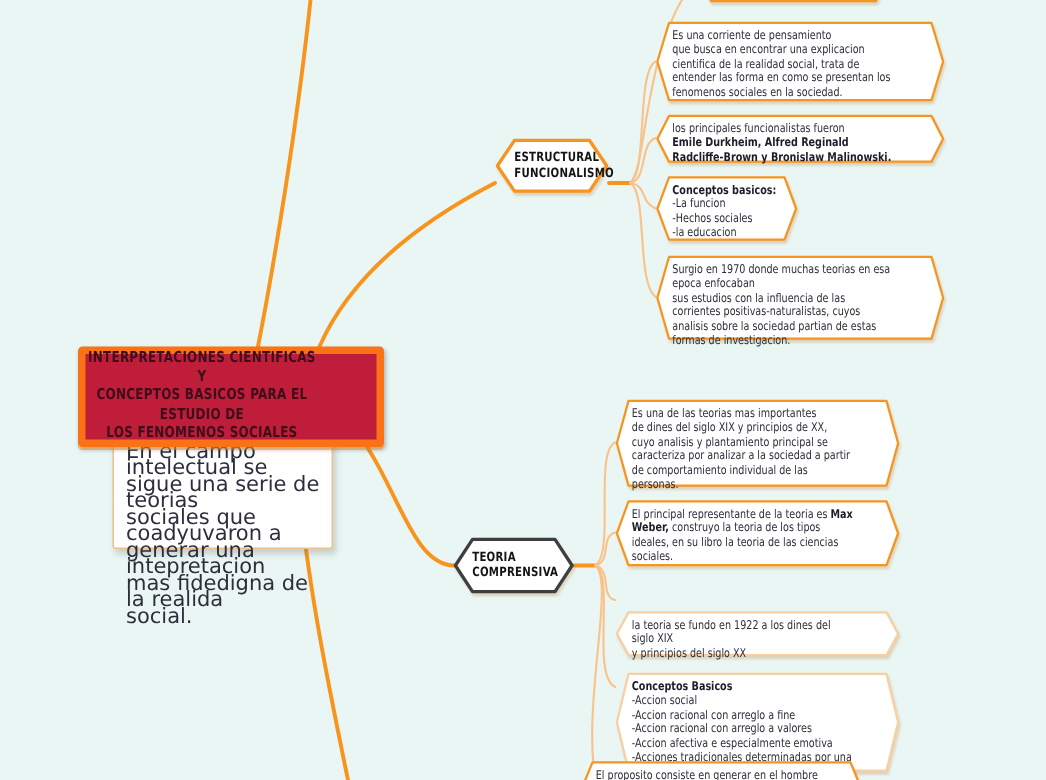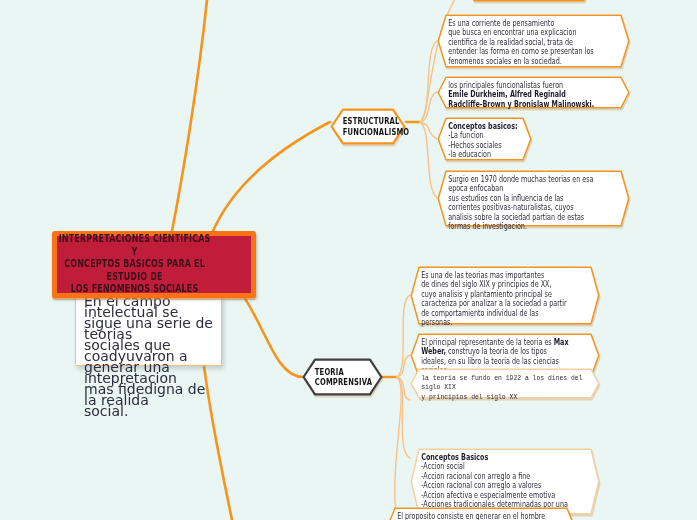--- a/index.html
+++ b/index.html
@@ -88,21 +88,21 @@
 
   <div id="note">
     <div class="notetext">En el campo intelectual se
 sigue una serie de teorias
 sociales que coadyuvaron a
 generar una intepretacion
 mas fidedigna de la realida
 social.</div>
   </div>
 
-  <div class="hexbox node" style="left:330px;top:108px;width:76px;height:37px;">
+  <div class="hexbox node" style="left:330px;top:92px;width:76px;height:37px;">
       <svg width="76" height="37" class="hexbg">
         <polygon points="13,1.6 63,1.6 74.4,18.5 63,35.4 13,35.4 1.6,18.5" fill="#ffffff" stroke="#f7941d" stroke-width="2.2" stroke-linejoin="round"></polygon>
       </svg>
     <div class="nodelabel">ESTRUCTURAL
 FUNCIONALISMO</div>
   </div>
 
   <div class="hexbox" style="left:465px;top:-40px;width:128px;height:42px;">
       <svg width="128" height="42" class="hexbg">
         <polygon points="9,1.25 119,1.25 126.75,21 119,40.75 9,40.75 1.25,21" fill="#ffffff" stroke="#f7941d" stroke-width="1.5" stroke-linejoin="round"></polygon>
@@ -172,21 +172,21 @@
   <div class="hexbox" style="left:410px;top:333px;width:190px;height:43px;">
       <svg width="190" height="45" class="hexbg">
         <polygon points="9,1.25 181,1.25 188.75,22.5 181,43.75 9,43.75 1.25,22.5" fill="#ffffff" stroke="#f7941d" stroke-width="1.5" stroke-linejoin="round"></polygon>
       </svg>
     <div class="boxtext"><span>El principal representante de la teoria es </span><b>Max
 Weber,</b><span> construyo la teoria de los tipos
 ideales, en su libro la teoria de las ciencias
 sociales.</span></div>
   </div>
 
-  <div class="hexbox" style="left:410px;top:368px;width:190px;height:31px;font-family:Liberation Mono, monospace;">
+  <div class="hexbox" style="left:410px;top:407px;width:190px;height:31px;">
       <svg width="190" height="31" class="hexbg">
         <polygon points="9,1.25 181,1.25 188.75,15.5 181,29.75 9,29.75 1.25,15.5" fill="#ffffff" stroke="#f8cfa0" stroke-width="1.5" stroke-linejoin="round"></polygon>
       </svg>
     <div class="boxtext">la teoria se fundo en 1922 a los dines del
 siglo XIX
 y principios del siglo XX</div>
   </div>
 
   <div class="hexbox" style="left:410px;top:448px;width:190px;height:56px;">
       <svg width="190" height="67" class="hexbg">

